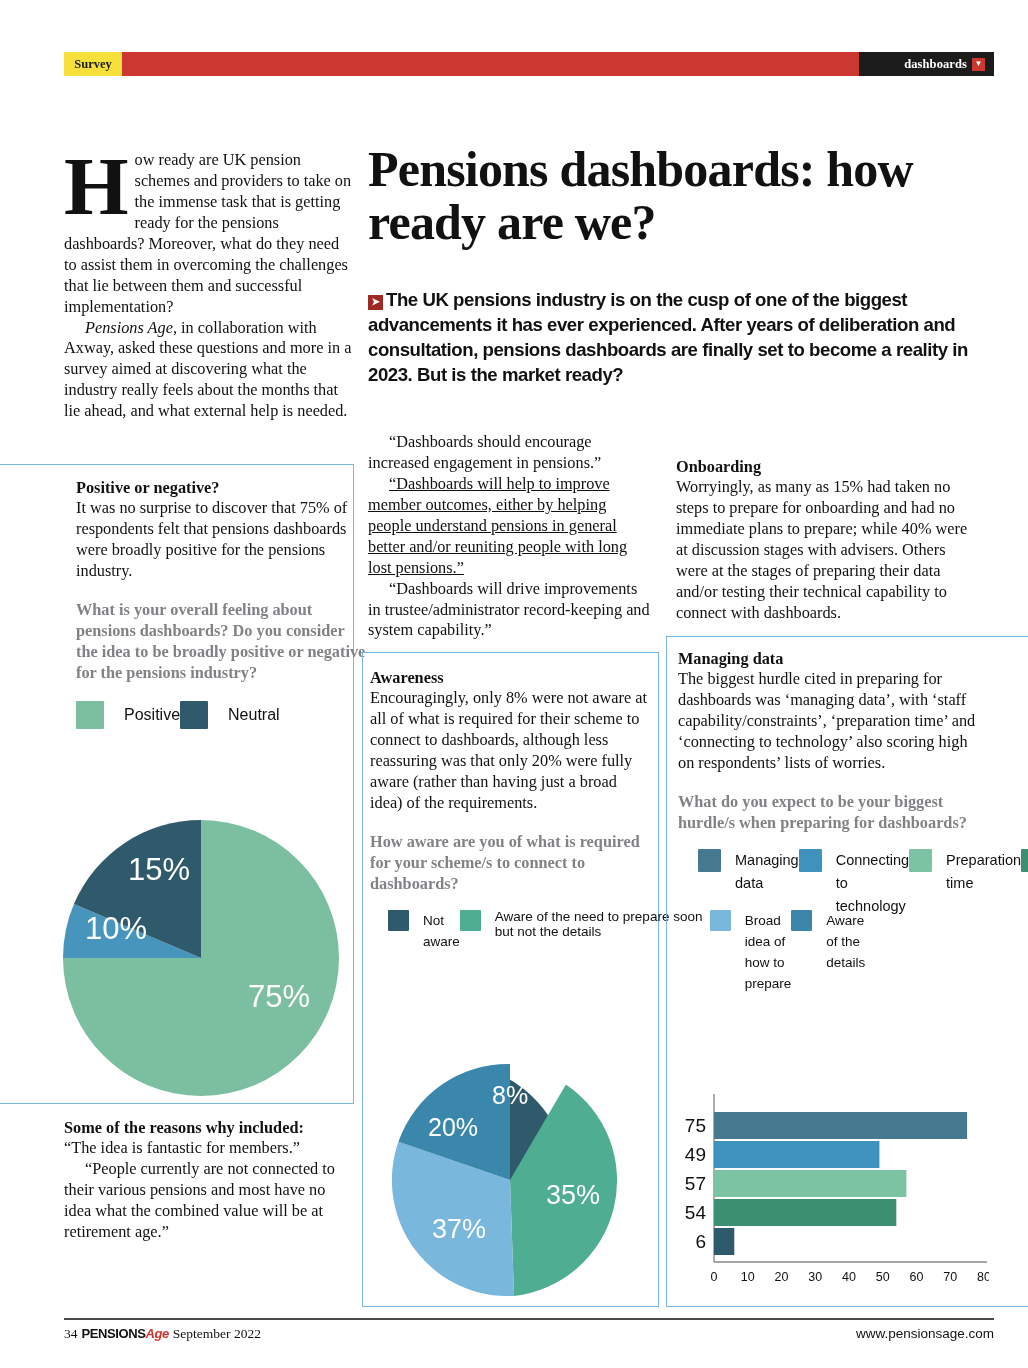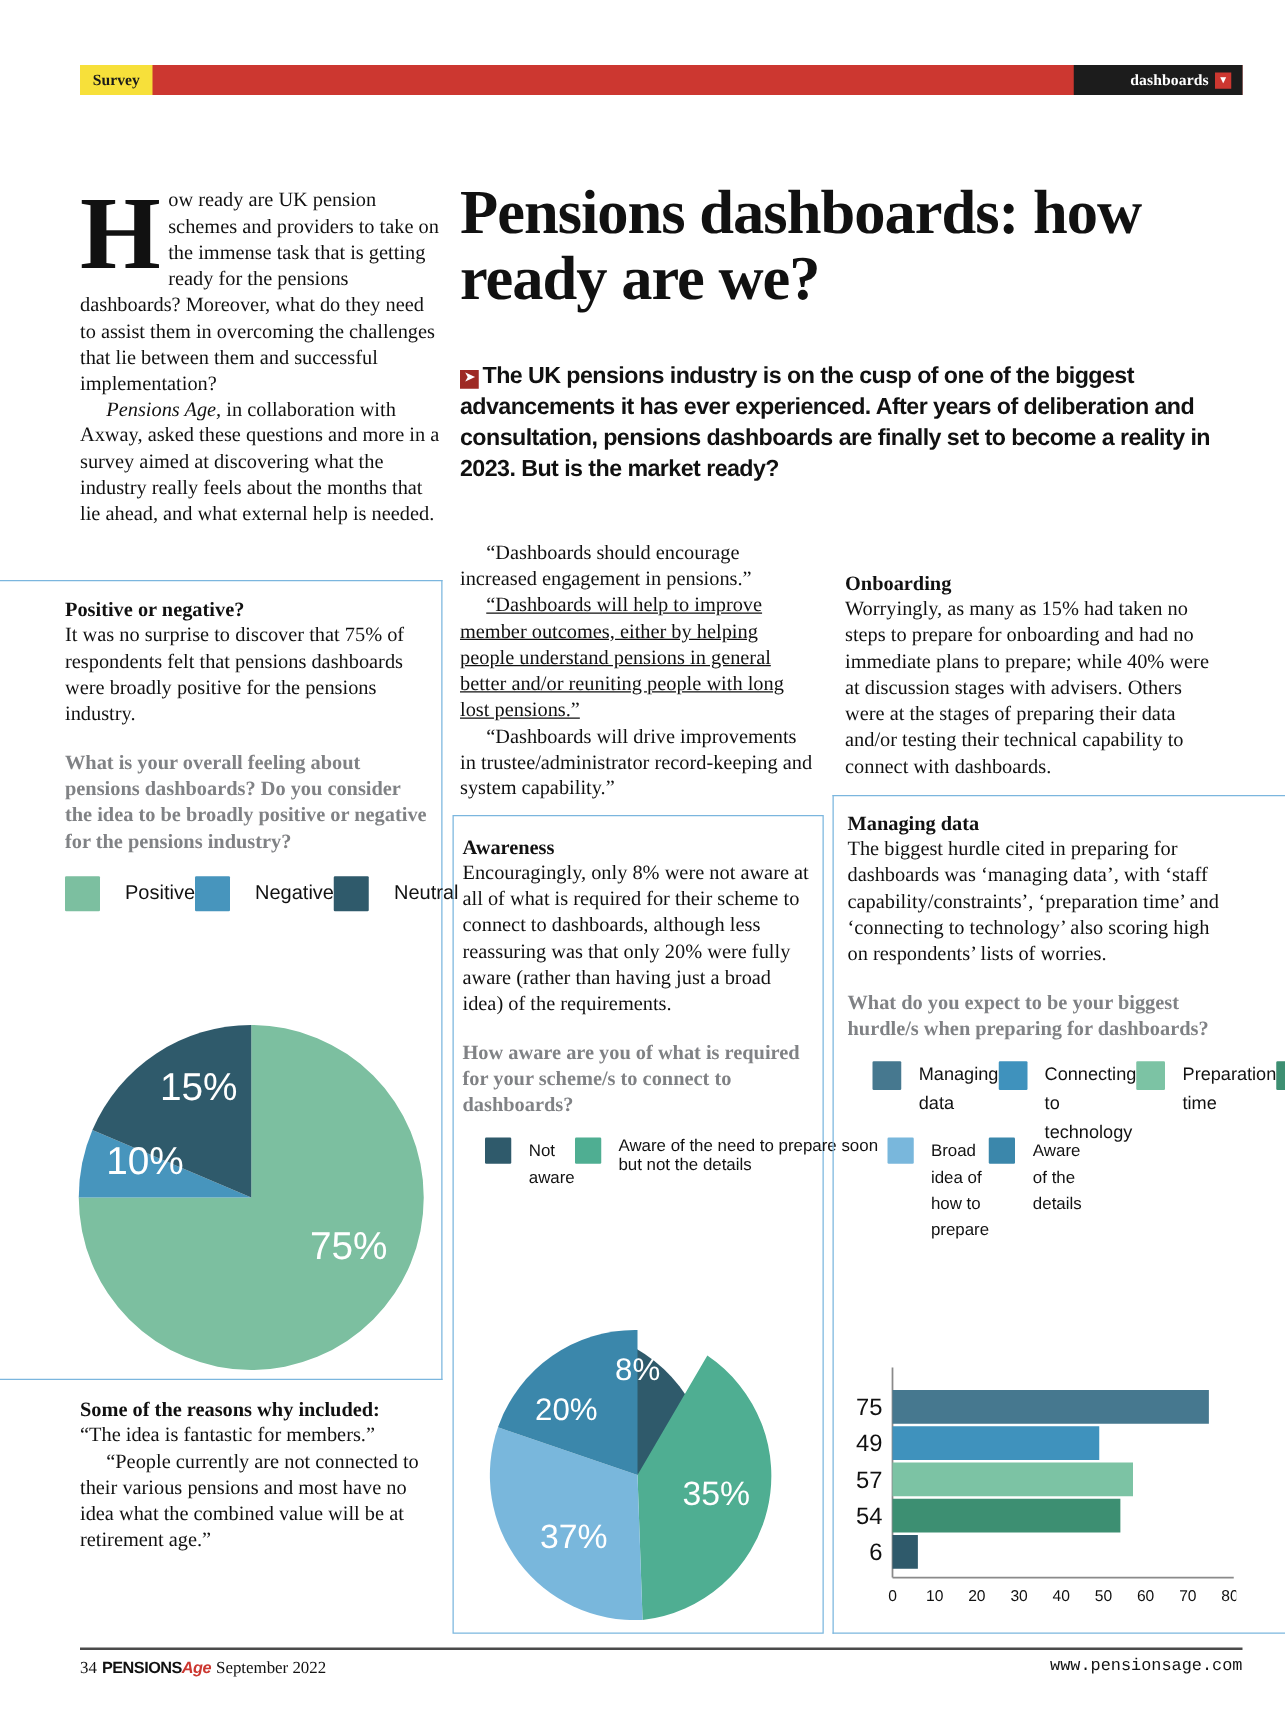--- a/index.html
+++ b/index.html
@@ -66,21 +66,21 @@
   
   .bar-val{font-family:"Liberation Sans",sans-serif;font-size:19px;fill:#111;}
   .tick-lbl{font-family:"Liberation Sans",sans-serif;font-size:12.5px;fill:#111;}
 
   
   .footrule{position:absolute;left:64px;top:1318px;width:930px;height:1.6px;background:#4a4a4a;}
   .foot-left{position:absolute;left:64px;top:1326px;font-family:"Liberation Serif",serif;font-size:13.5px;color:#111;
     display:flex;align-items:baseline;gap:4px;}
   .foot-brand{font-family:"Liberation Sans",sans-serif;font-weight:bold;font-size:13px;letter-spacing:-.4px;}
   .foot-brand .age{color:#cc3730;font-style:italic;}
-  .foot-right{position:absolute;right:34px;top:1326px;font-family:Liberation Mono, monospace;font-size:13.5px;color:#111;}
+  .foot-right{position:absolute;right:34px;top:1326px;font-family:Liberation Sans, sans-serif;font-size:13.5px;color:#111;}
 </style>
 </head>
 <body>
 
 <div class="page">
 
   <div class="topbar"></div>
   <div class="topbar-survey">Survey</div>
   <div class="topbar-tab">
     <span class="lbl">dashboards</span>
@@ -95,33 +95,29 @@
 
   <div class="col colA">
     <div class="body-text" style="width:290px;">
       <p><span class="dropcap">H</span><span>ow ready are UK pension schemes and providers to take on the immense task that is getting ready for the pensions dashboards? Moreover, what do they need to assist them in overcoming the challenges that lie between them and successful implementation?</span></p>
       <p class="ind"><em>Pensions Age</em><span>, in collaboration with Axway, asked these questions and more in a survey aimed at discovering what the industry really feels about the months that lie ahead, and what external help is needed.</span></p>
     </div>
   </div>
 
   <div class="box boxA"></div>
 
-  <div style="position:absolute;left:52px;top:478px;width:292px;">
+  <div style="position:absolute;left:76px;top:478px;width:292px;">
     <div class="sec-head">Positive or negative?</div>
     <div class="body-text" style="margin-top:0px;">It was no surprise to discover that 75% of respondents felt that pensions dashboards were broadly positive for the pensions industry.</div>
     <div class="question" style="margin-top:17px;">What is your overall feeling about pensions dashboards? Do you consider the idea to be broadly positive or negative for the pensions industry?</div>
 
     <div class="legend" style="margin-top:18px;">
       <div class="legend-row" style="margin-bottom:9px;">
         <span class="swatch" style="width:28px;height:28px;background:#7cbfa0;margin-right:20px;"></span>
         <span class="legend-label" style="font-size:16px;line-height:28px;">Positive</span>
-      </div>
-      <div class="legend-row" style="margin-bottom:9px;">
-        <span class="swatch" style="width:28px;height:28px;background:#4795bd;margin-right:20px;"></span>
-        <span class="legend-label" style="font-size:16px;line-height:28px;">Negative</span>
       </div>
       <div class="legend-row" style="margin-bottom:0;">
         <span class="swatch" style="width:28px;height:28px;background:#2f5a6b;margin-right:20px;"></span>
         <span class="legend-label" style="font-size:16px;line-height:28px;">Neutral</span>
       </div>
     </div>
   </div>
 
   <svg width="290" height="285" viewBox="0 0 290 285" style="position:absolute;left:60px;top:812px;">
 

